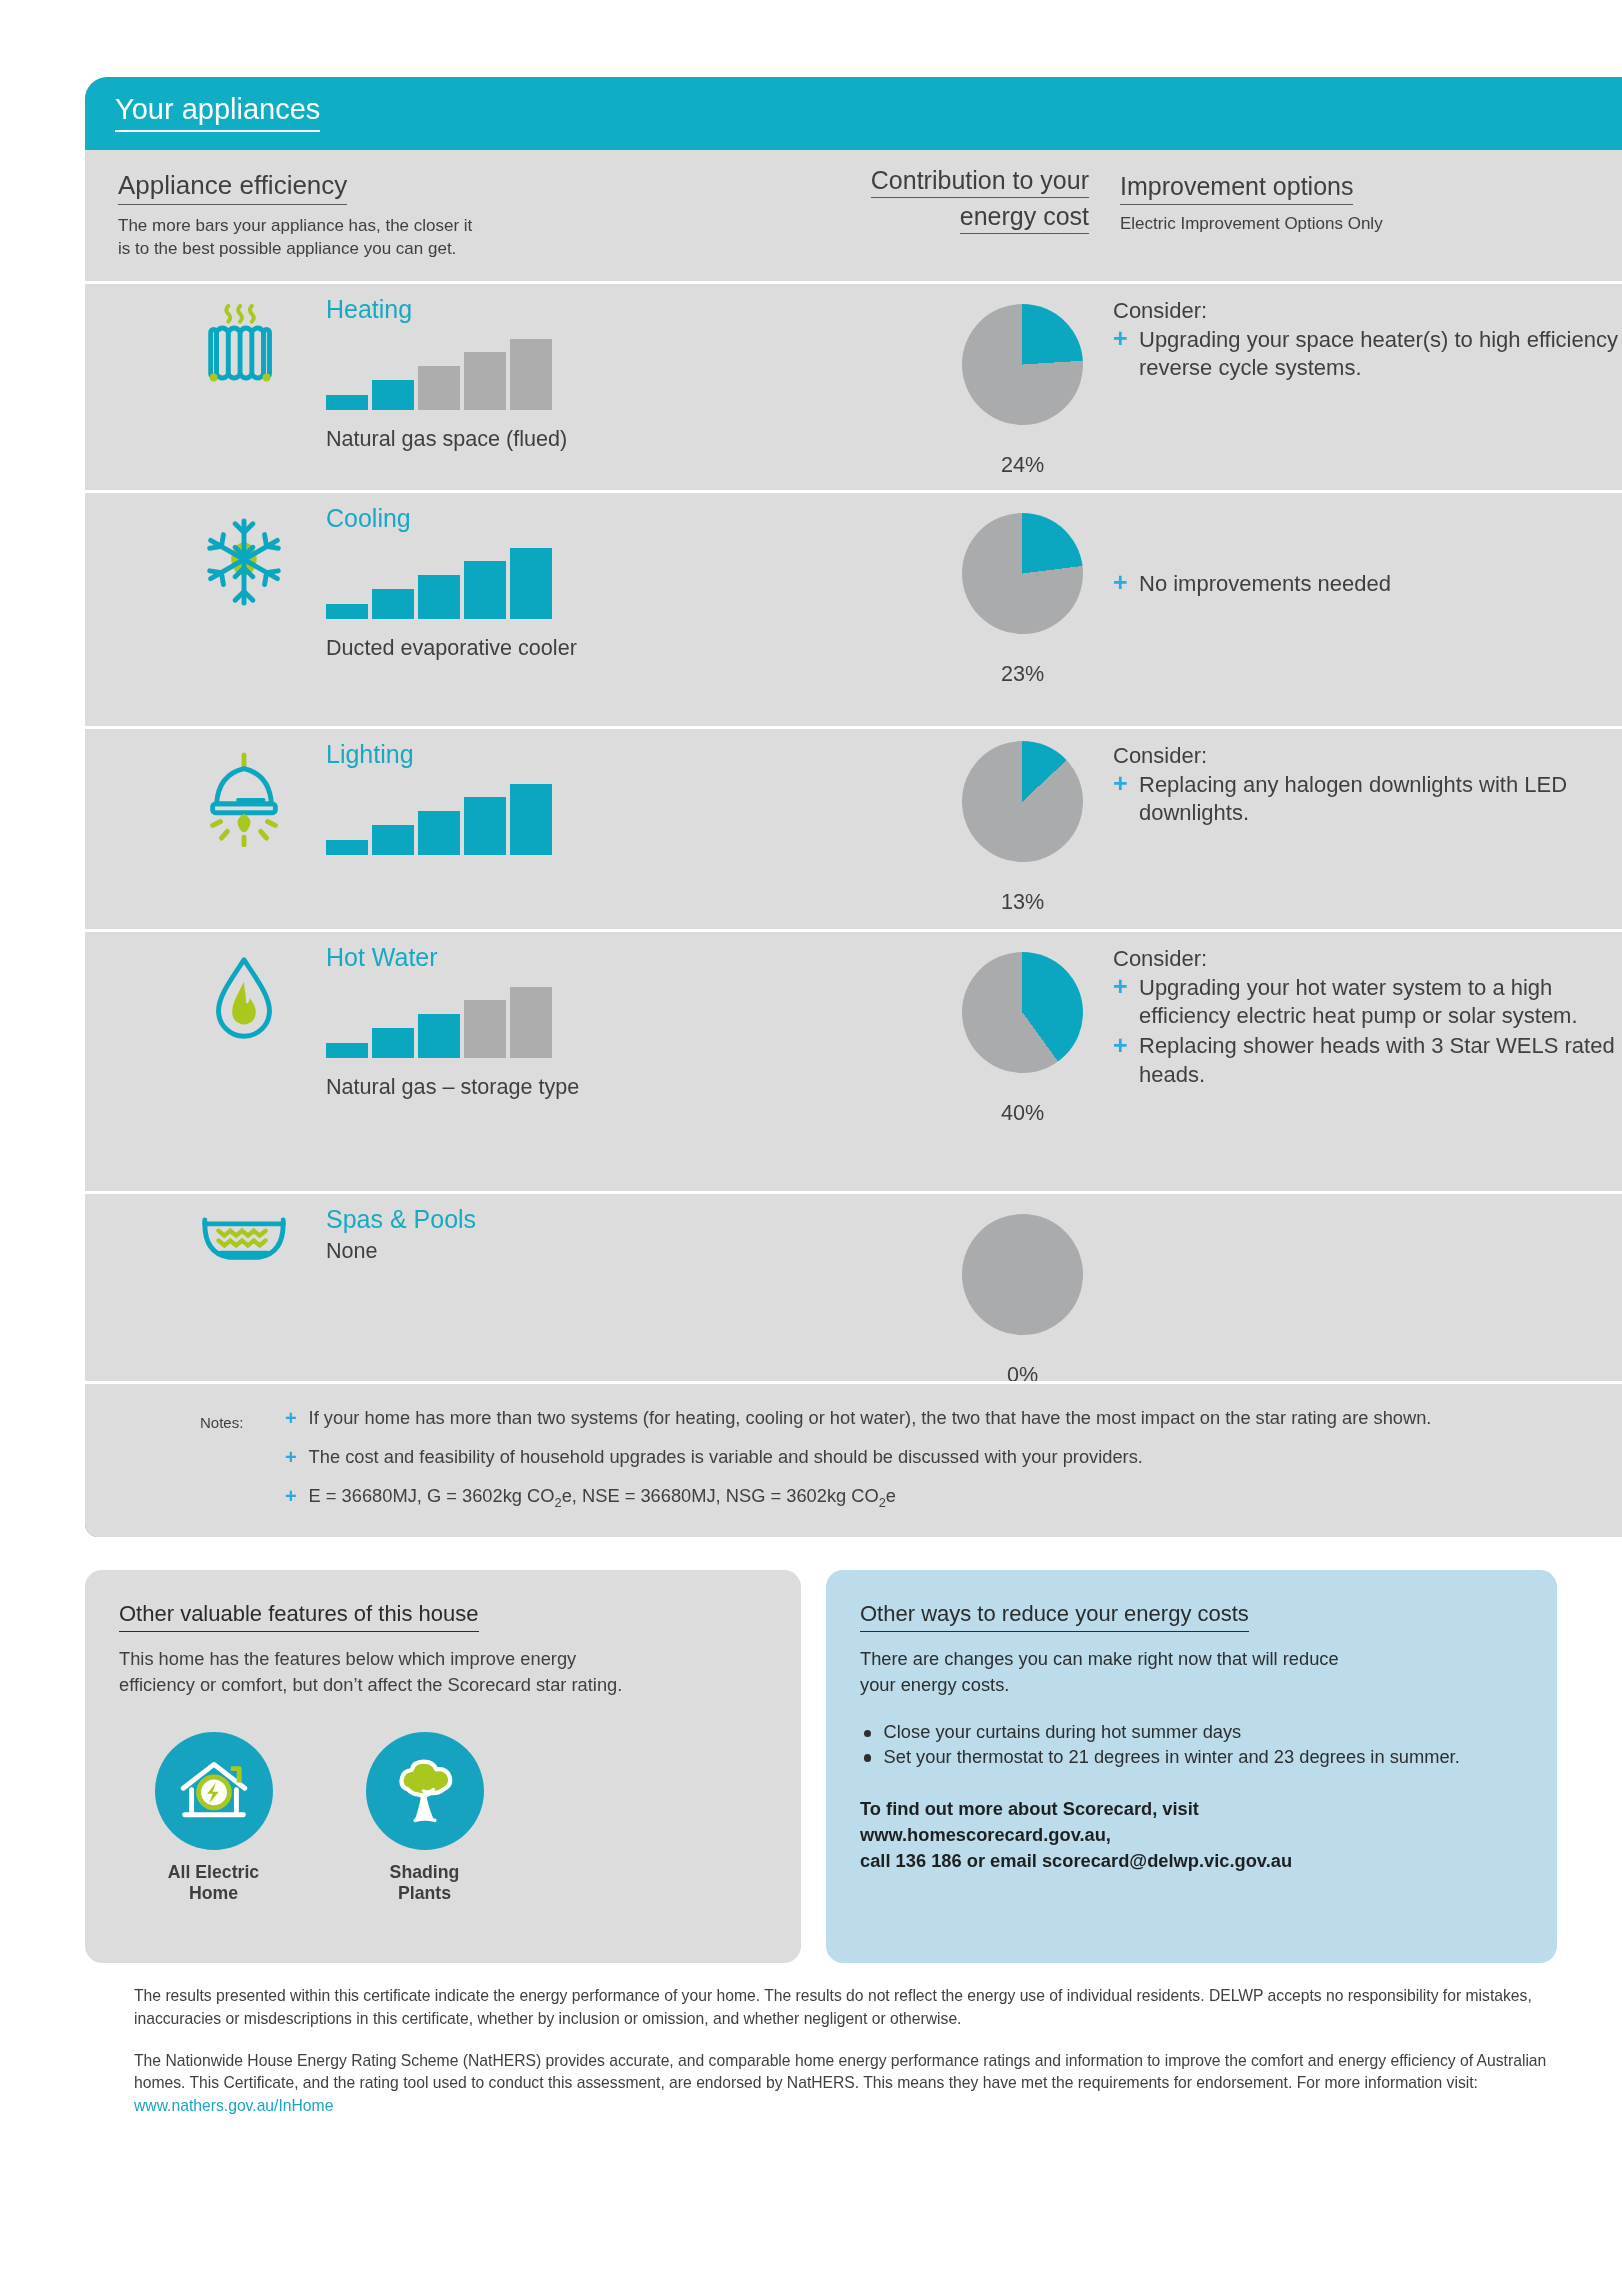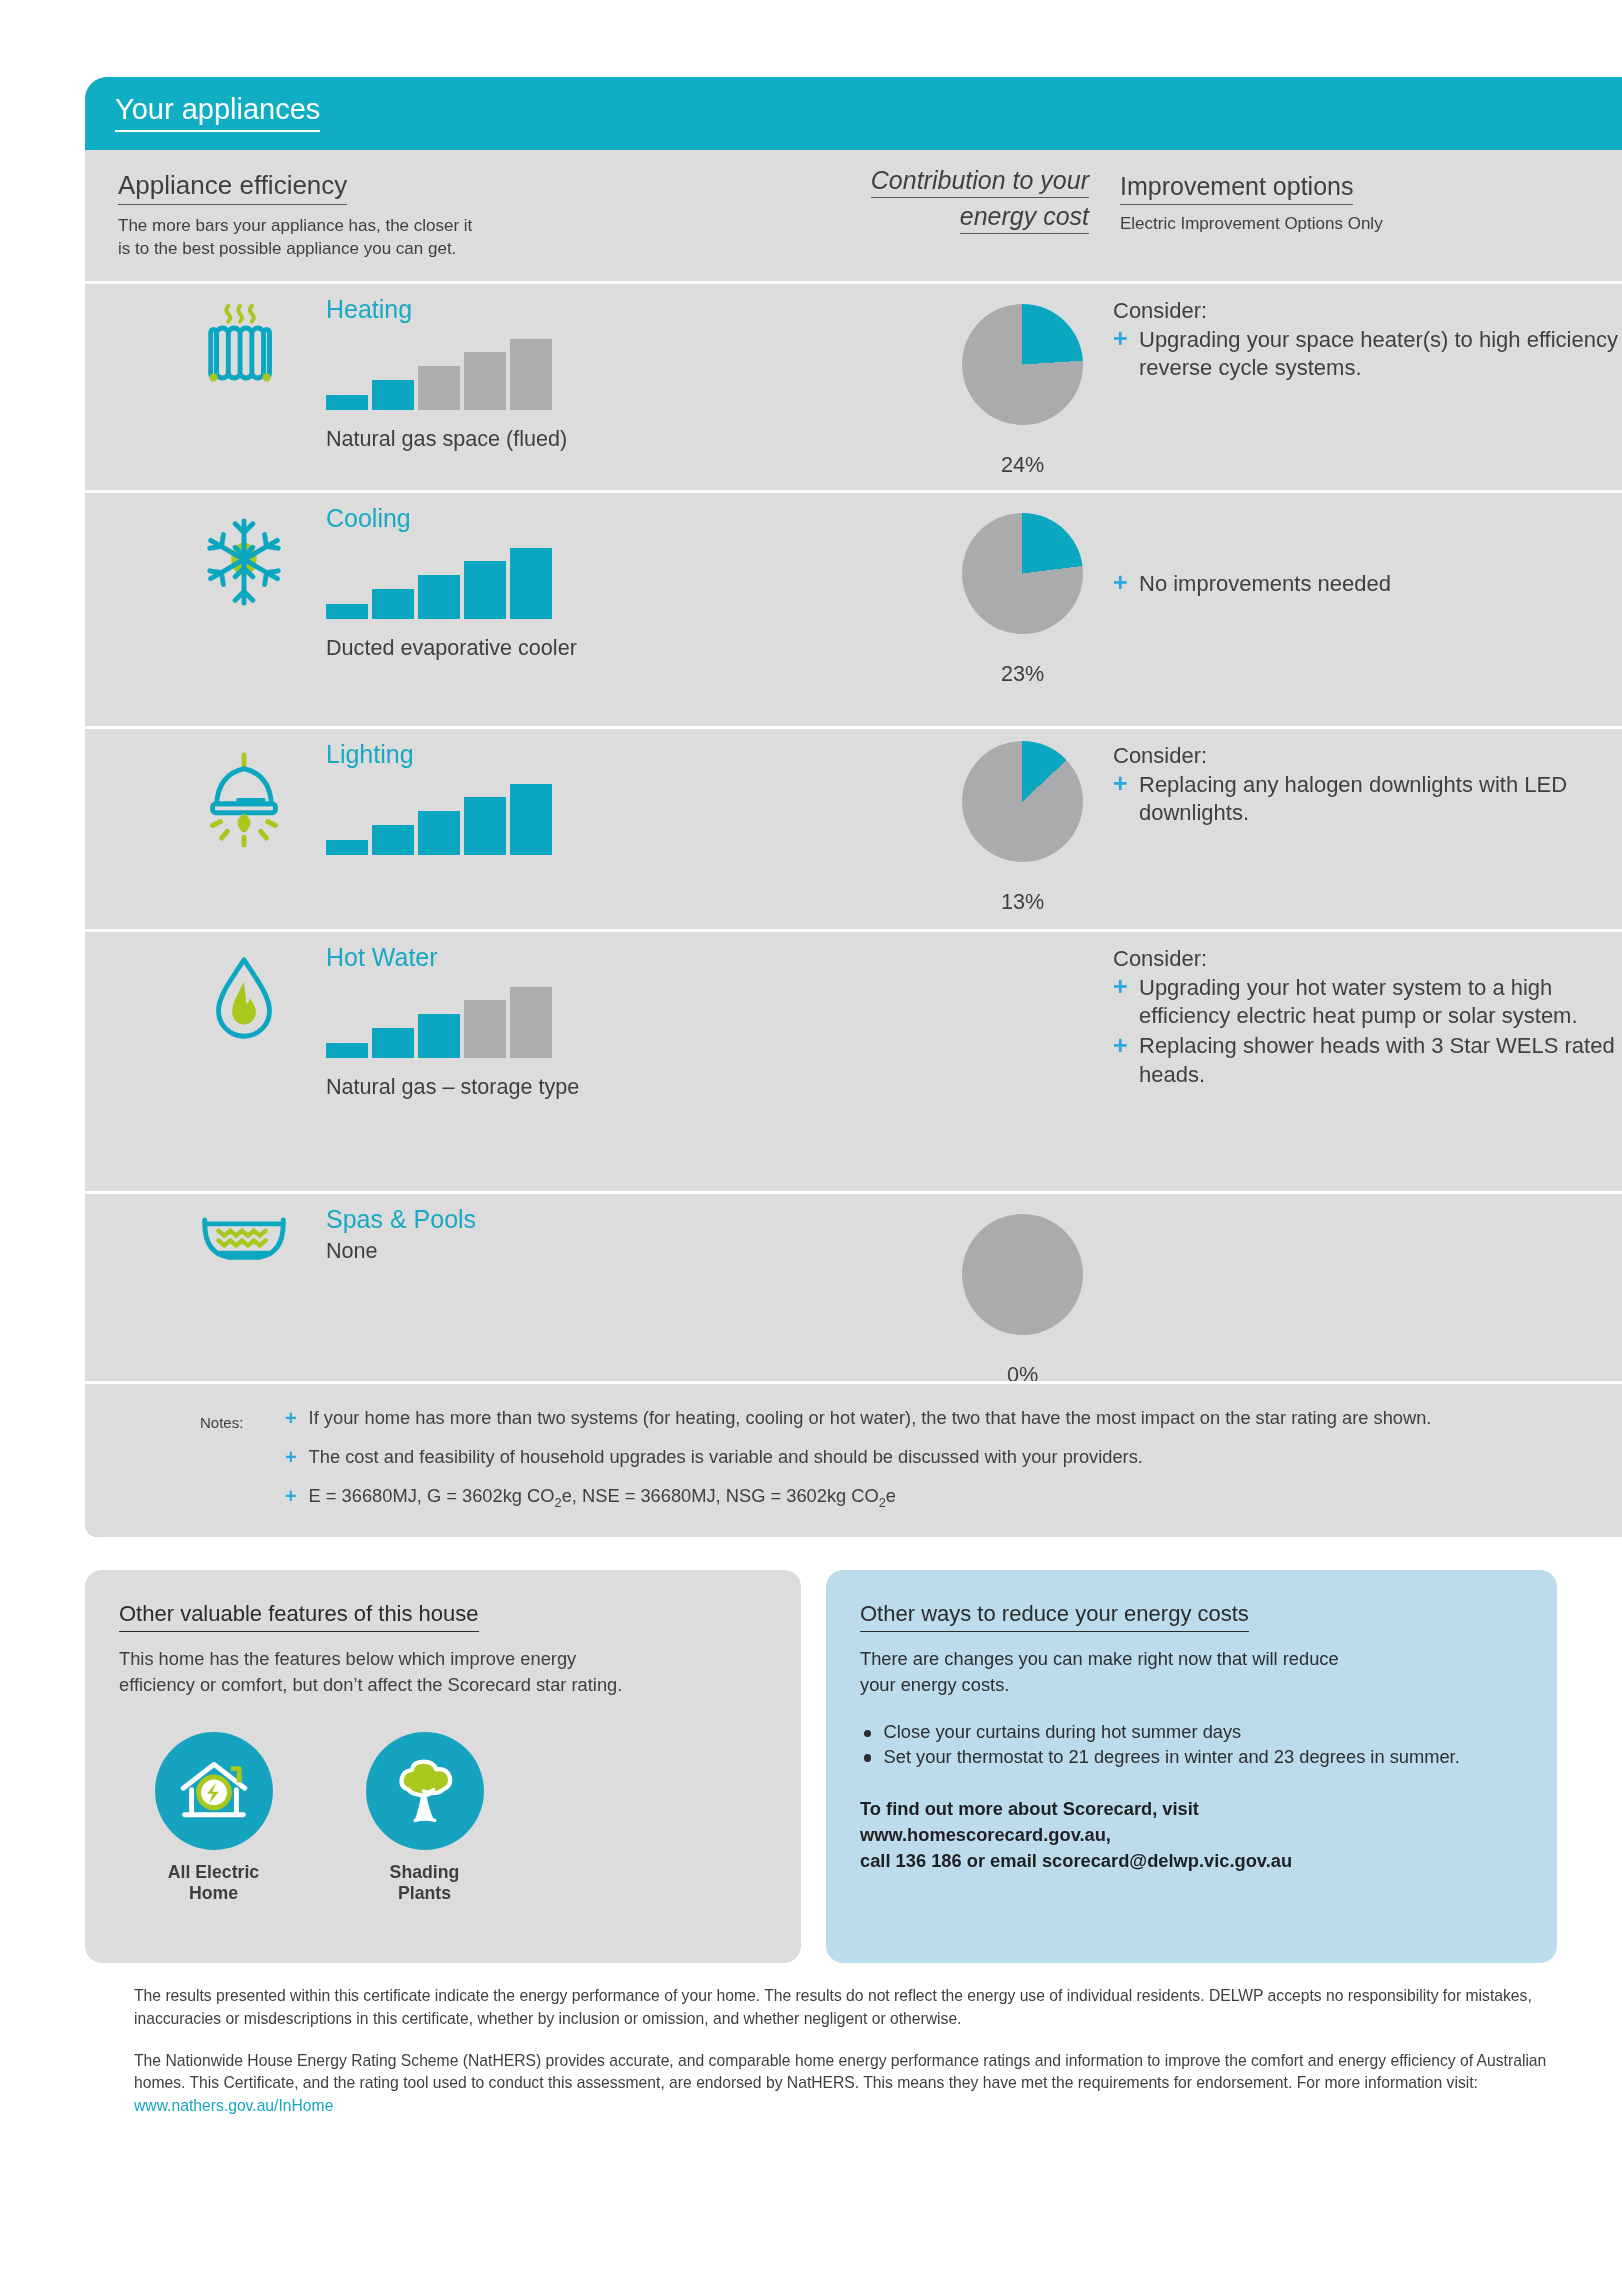--- a/index.html
+++ b/index.html
@@ -36,21 +36,21 @@
     position: relative; height: 131px; background: #dcdcdc;
   }
   .ch-eff { position: absolute; left: 33px; top: 19.6px; width: 563px; }
   .ch-eff .h { font-size: 26px; color: #3f3f3f; border-bottom: 1.3px solid #5a5a5a; display: inline-block; padding-bottom: 3.3px; }
   .ch-eff .sub { margin-top: 10.5px; font-size: 17px; line-height: 1.32; color: #3f3f3f; }
   .ch-contrib {
     position: absolute; left: 693px; top: 15.7px; width: 311px; text-align: right;
   }
   .ch-contrib .l1, .ch-contrib .l2 {
     font-size: 25px; color: #3f3f3f; display: inline-block;
-    border-bottom: 1.3px solid #5a5a5a; padding-bottom: 2px; line-height: 1.16; font-style: italic;
+    border-bottom: 1.3px solid #5a5a5a; padding-bottom: 2px; line-height: 1.16;
   }
   .ch-contrib .l2 { margin-top: 3.9px; }
   .ch-improve { position: absolute; left: 1035px; top: 22px; width: 497px; }
   .ch-improve .h { font-size: 25px; color: #3f3f3f; border-bottom: 1.3px solid #5a5a5a; display: inline-block; padding-bottom: 2.6px; }
   .ch-improve .sub { margin-top: 9.2px; font-size: 17px; color: #3f3f3f; }
 
   
   .arow {
     position: relative; background: #dcdcdc;
     border-top: 3.3px solid #ffffff;
@@ -254,20 +254,24 @@
             <div class="cat-name">Hot Water</div>
             <div class="bars">
               <div class="bar" style="height: 14.4px; background: rgb(11, 167, 192);"></div>
               <div class="bar" style="height: 30px; background: rgb(11, 167, 192);"></div>
               <div class="bar" style="height: 44px; background: rgb(11, 167, 192);"></div>
               <div class="bar" style="height: 58px; background: rgb(173, 173, 173);"></div>
               <div class="bar" style="height: 71px; background: rgb(173, 173, 173);"></div>
             </div>
             <div class="sys-name">Natural gas – storage type</div>
           </div>
+          <div class="pie-cell">
+            <div class="pie" style="background: conic-gradient(rgb(11, 167, 192) 0deg, rgb(11, 167, 192) 144deg, rgb(169, 171, 173) 144deg, rgb(169, 171, 173) 360deg);"></div>
+            <div class="pct">40%</div>
+          </div>
           <div class="imp-cell">
             <div class="imp-head">Consider:</div>
             <div class="imp-item"><span class="plus">+</span><span>Upgrading your hot water system to a high efficiency electric heat pump or solar system.</span></div>
             <div class="imp-item"><span class="plus">+</span><span>Replacing shower heads with 3 Star WELS rated heads.</span></div>
           </div>
         </div>
         <div class="arow" style="height: 190px;">
           <div class="icon-cell"><svg viewBox="0 0 100 56" width="98" height="55">
      <g stroke="#0ba7c0" stroke-width="5" fill="none" stroke-linecap="round">
        <path d="M10 6 v4 q0 30 24 34 h32 q24 -4 24 -34 v-4"></path>

